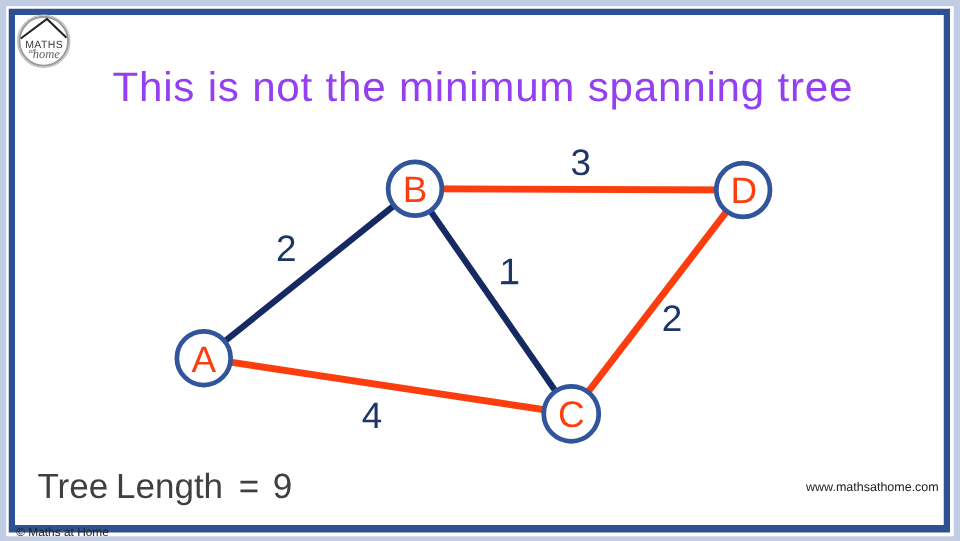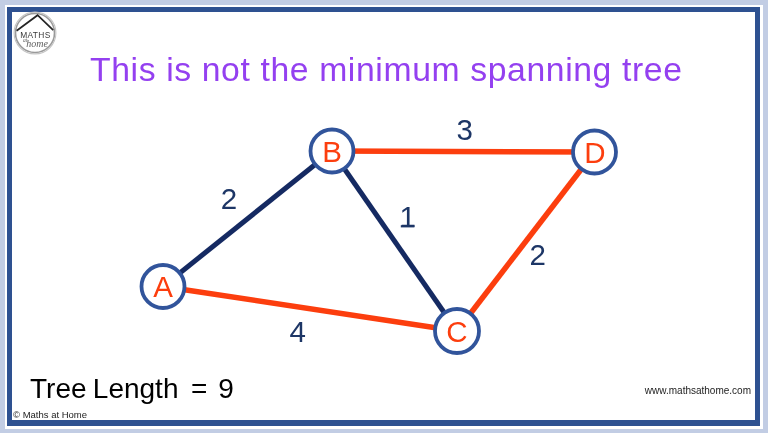--- a/index.html
+++ b/index.html
@@ -1,21 +1,21 @@
 <!DOCTYPE html>
 <html><head>
 <meta charset="utf-8">
 <style>
   html,body{margin:0;padding:0;}
   body{width:768px;height:433px;background:#c2cde4;font-family:"Liberation Sans",sans-serif;overflow:hidden;position:relative;}
   .gap{position:absolute;left:4.5px;top:4.5px;right:5.5px;bottom:4.5px;background:#fff;}
   .frame{position:absolute;left:7px;top:7px;right:8px;bottom:7px;background:#fff;border:5.5px solid #2e5191;border-bottom-width:6.5px;box-sizing:border-box;}
   .title{position:absolute;left:90px;top:53.3px;font-size:33px;line-height:1;color:#9440f0;letter-spacing:0.6px;white-space:nowrap;transform:scaleX(1.022);transform-origin:left top;}
-  .treelen{position:absolute;left:30px;top:374.7px;font-size:28px;line-height:1;color:#000000;white-space:nowrap;word-spacing:-1.5px;}
-  .copy{position:absolute;left:13px;top:410px;font-size:9.5px;line-height:1;color:#222;text-align:right;}
+  .treelen{position:absolute;left:30px;top:374.7px;font-size:28px;line-height:1;color:#404040;white-space:nowrap;word-spacing:-1.5px;}
+  .copy{position:absolute;left:13px;top:422px;font-size:9.5px;line-height:1;color:#222;text-align:right;}
   .url{position:absolute;right:17px;top:386px;font-size:10px;line-height:1;color:#222;}
   svg{position:absolute;left:0;top:0;}
 </style>
 </head>
 <body>
 <div class="gap"></div>
 <div class="frame"></div>
 <div class="title">This is not the minimum spanning tree</div>
 <svg width="768" height="433" viewBox="0 0 768 433">
 

